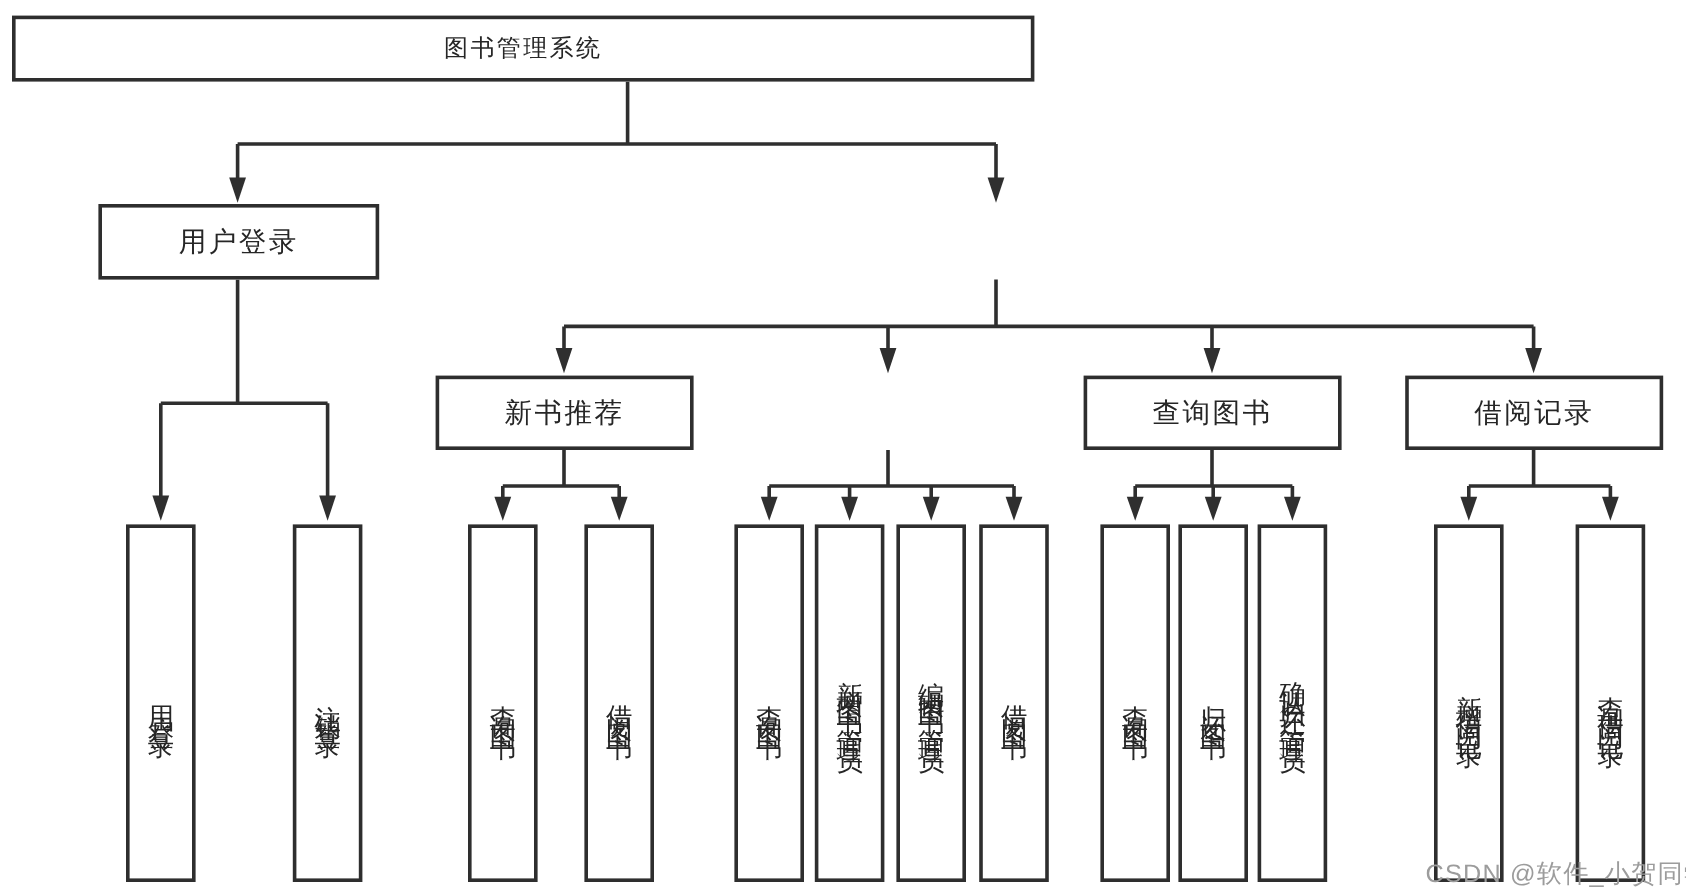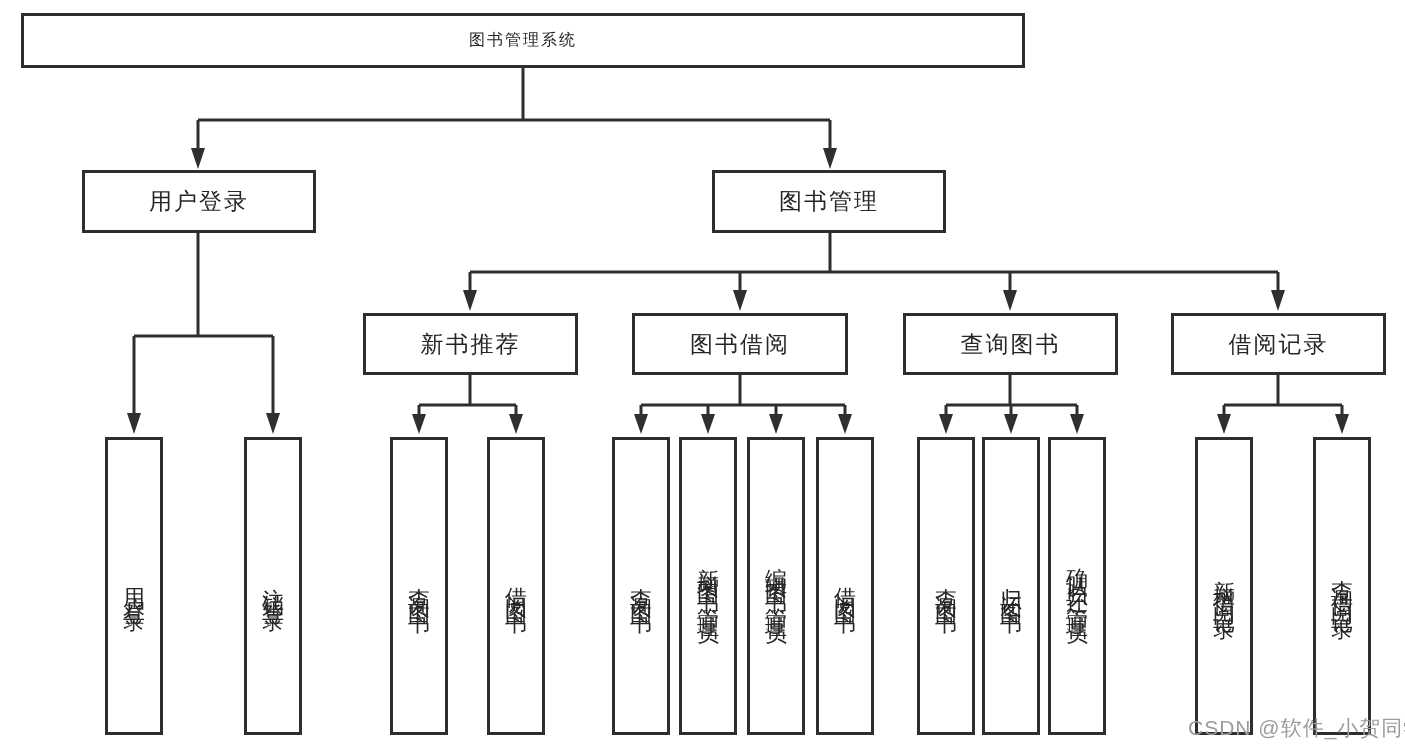--- a/index.html
+++ b/index.html
@@ -27,23 +27,23 @@
     border: 3px solid #2e2e2e;
     display: flex;
     align-items: center;
     justify-content: center;
     color: #262626;
     font-size: 23px;
     letter-spacing: 2px;
     white-space: nowrap;
   }
   #root-node {
-    left: 21px; top: 13px;
-    width: 1004px; height: 55px;
-    font-size: 16px;
+    left: 10px; top: 13px;
+    width: 852px; height: 55px;
+    font-size: 20px;
   }
   .lvl2 { top: 170px; width: 234px; height: 63px; }
   #n-user-login   { left: 82px; }
   #n-book-mgmt    { left: 712px; }
   .lvl3 { top: 313px; width: 215px; height: 62px; }
   #n-new-book     { left: 363px; }
   #n-book-borrow  { left: 632px; width: 216px; }
   #n-cur-borrow   { left: 903px; }
   #n-borrow-rec   { left: 1171px; }
   .lvl4 { top: 437px; width: 58px; height: 298px; letter-spacing: 0; }
@@ -134,29 +134,23 @@
     </g>
   </svg>
 
   <div class="node" id="root-node">
     <span>图书管理系统</span>
   </div>
 
   <div class="node lvl2" id="n-user-login">
     <span>用户登录</span>
   </div>
-  <div class="node lvl2" id="n-book-mgmt">
-    <span>图书管理</span>
-  </div>
 
   <div class="node lvl3" id="n-new-book">
     <span>新书推荐</span>
-  </div>
-  <div class="node lvl3" id="n-book-borrow">
-    <span>图书借阅</span>
   </div>
   <div class="node lvl3" id="n-cur-borrow">
     <span>查询图书</span>
   </div>
   <div class="node lvl3" id="n-borrow-rec">
     <span>借阅记录</span>
   </div>
 
   <div class="node lvl4 x1">
     <span class="vtext">用户登录</span>

